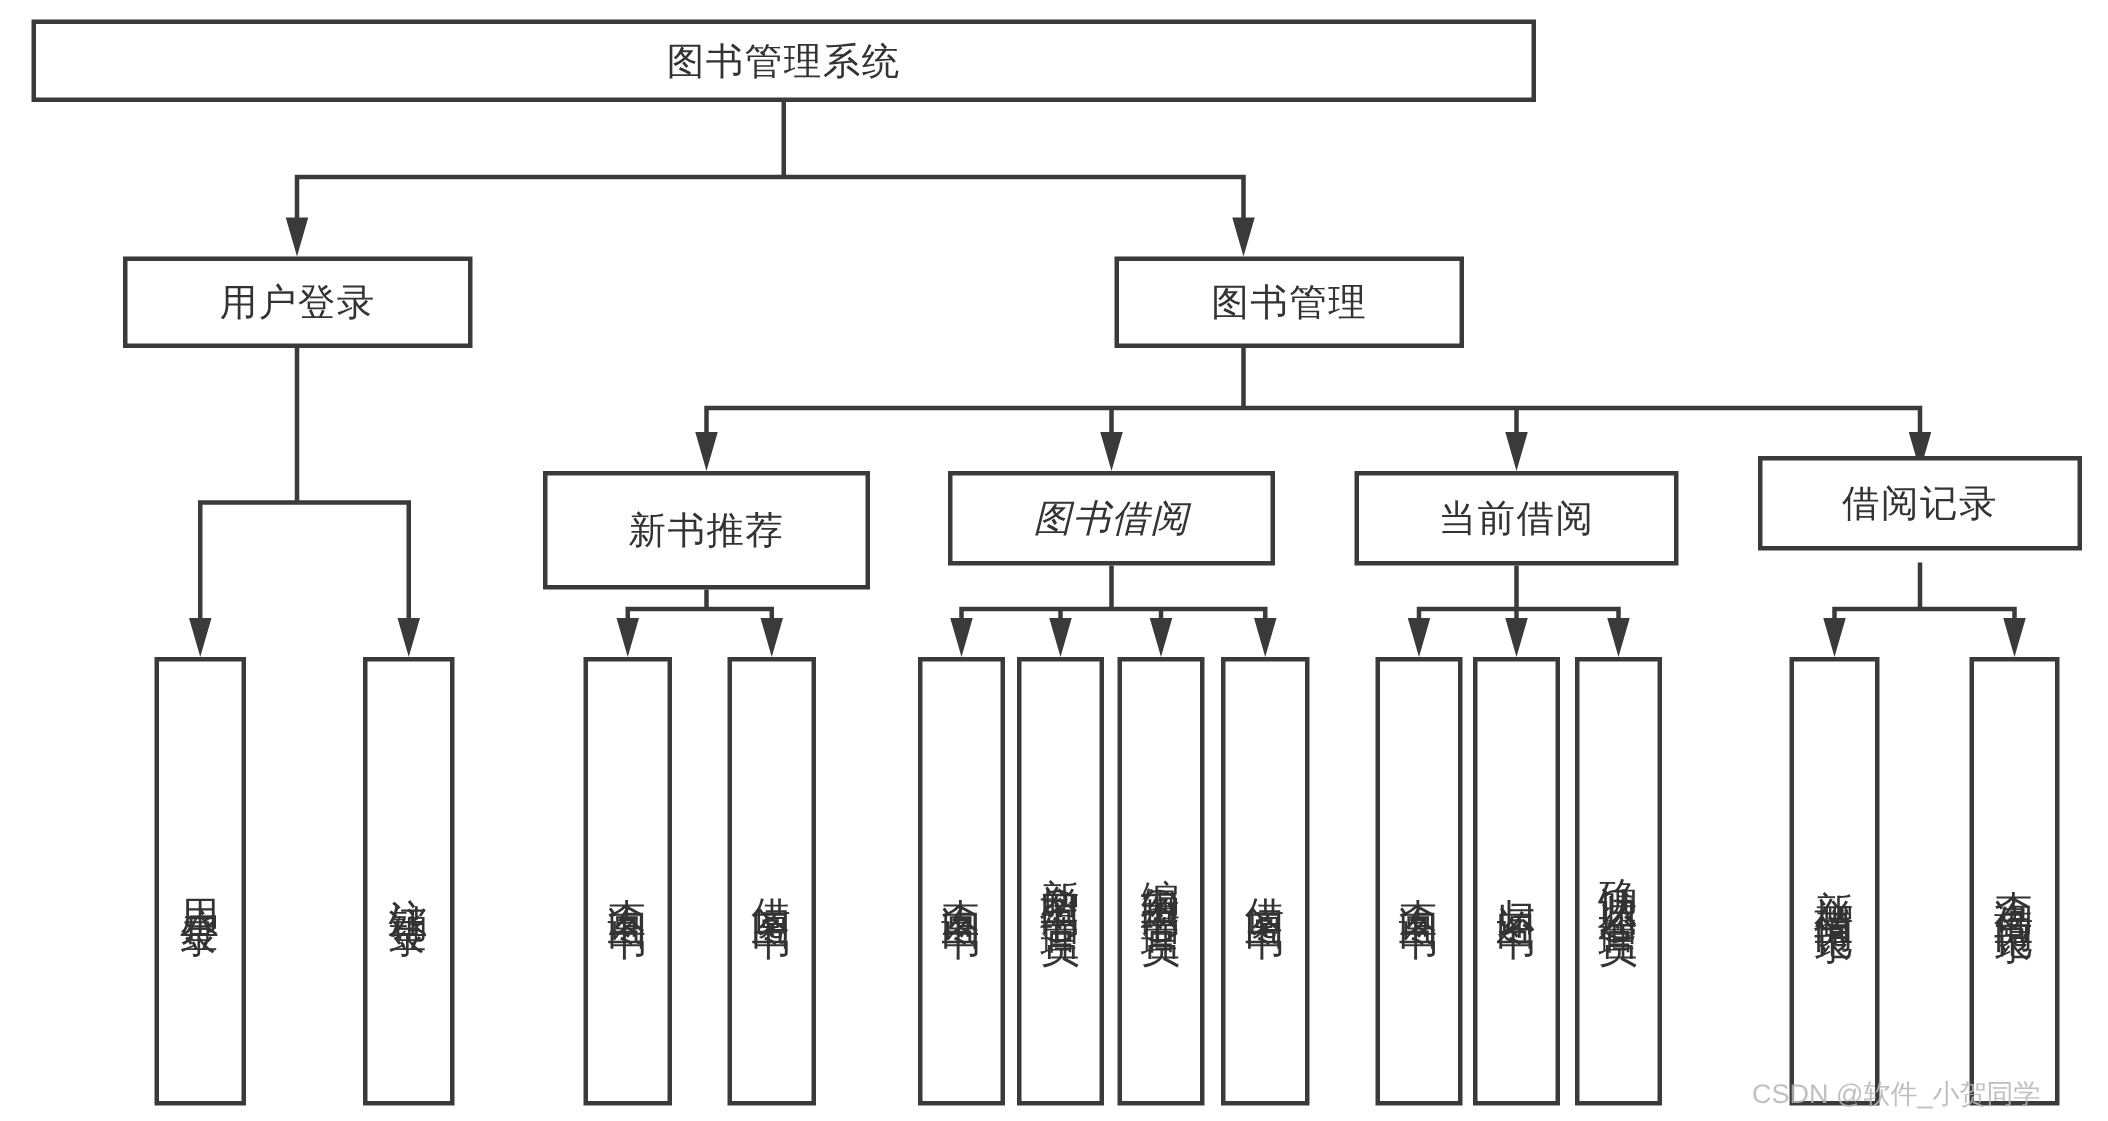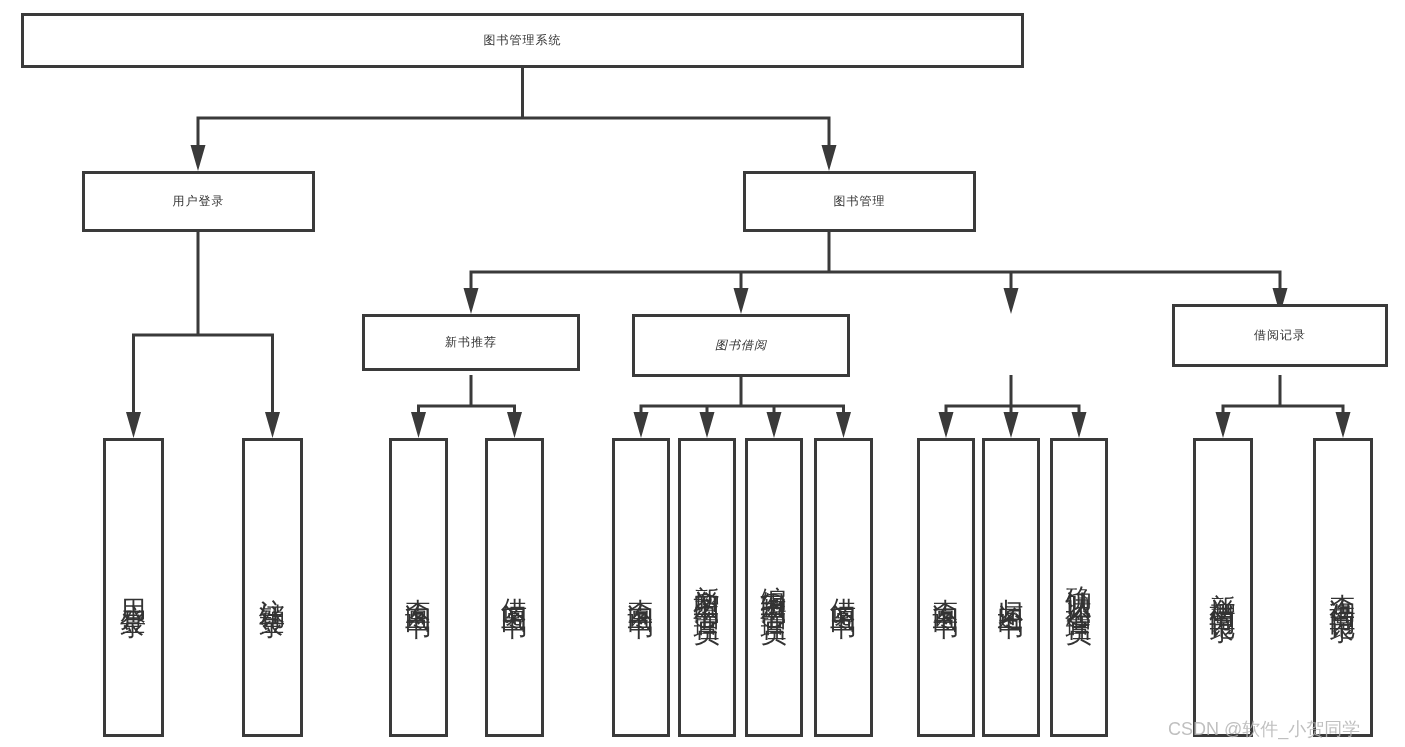--- a/index.html
+++ b/index.html
@@ -28,35 +28,35 @@
   }
   .node{
     position:absolute;
     box-sizing:border-box;
     border:3px solid var(--line-color);
     background:#ffffff;
     display:flex;align-items:center;justify-content:center;
     color:var(--text-color);
     z-index:2;
   }
-  .node.h{font-size:12px;letter-spacing:1px;}
+  .node.h{font-size:25px;letter-spacing:1px;}
   .node.leaf{font-size:26px;}
   .node.leaf .vtext{
     writing-mode:vertical-rl;
     letter-spacing:5px;
     line-height:1;
     white-space:nowrap;
   }
   
   .n-root{left:21px;top:13px;width:1003px;height:55px;}
   
   .n-l2a{left:82px;top:171px;width:233px;height:61px;}
   .n-l2b{left:712px;top:171px;width:233px;height:61px;margin-left:31px;}
   
-  .n-l3a{left:362px;top:314px;width:218px;height:57px;}
+  .n-l3a{left:362px;top:314px;width:218px;height:79px;}
   .n-l3b{left:632px;top:314px;width:218px;height:63px;font-style:italic;}
   .n-l3c{left:903px;top:314px;width:216px;height:63px;}
   .n-l3d{left:1172px;top:304px;width:216px;height:63px;}
   
   .leaf{top:438px;height:299px;}
   .n-a1{left:103px;width:61px;}
   .n-a2{left:242px;width:61px;}
   .n-b1{left:389px;width:59px;}
   .n-b2{left:485px;width:59px;}
   .n-c1{left:612px;width:58px;}
@@ -146,20 +146,23 @@
   <div class="node h n-l2b">
     <span>图书管理</span>
   </div>
 
   <div class="node h n-l3a">
     <span>新书推荐</span>
   </div>
   <div class="node h n-l3b">
     <span>图书借阅</span>
   </div>
+  <div class="node h n-l3c">
+    <span>当前借阅</span>
+  </div>
   <div class="node h n-l3d">
     <span>借阅记录</span>
   </div>
 
   <div class="node leaf n-a1">
     <span class="vtext">用户登录</span>
   </div>
   <div class="node leaf n-a2">
     <span class="vtext">注销登录</span>
   </div>

